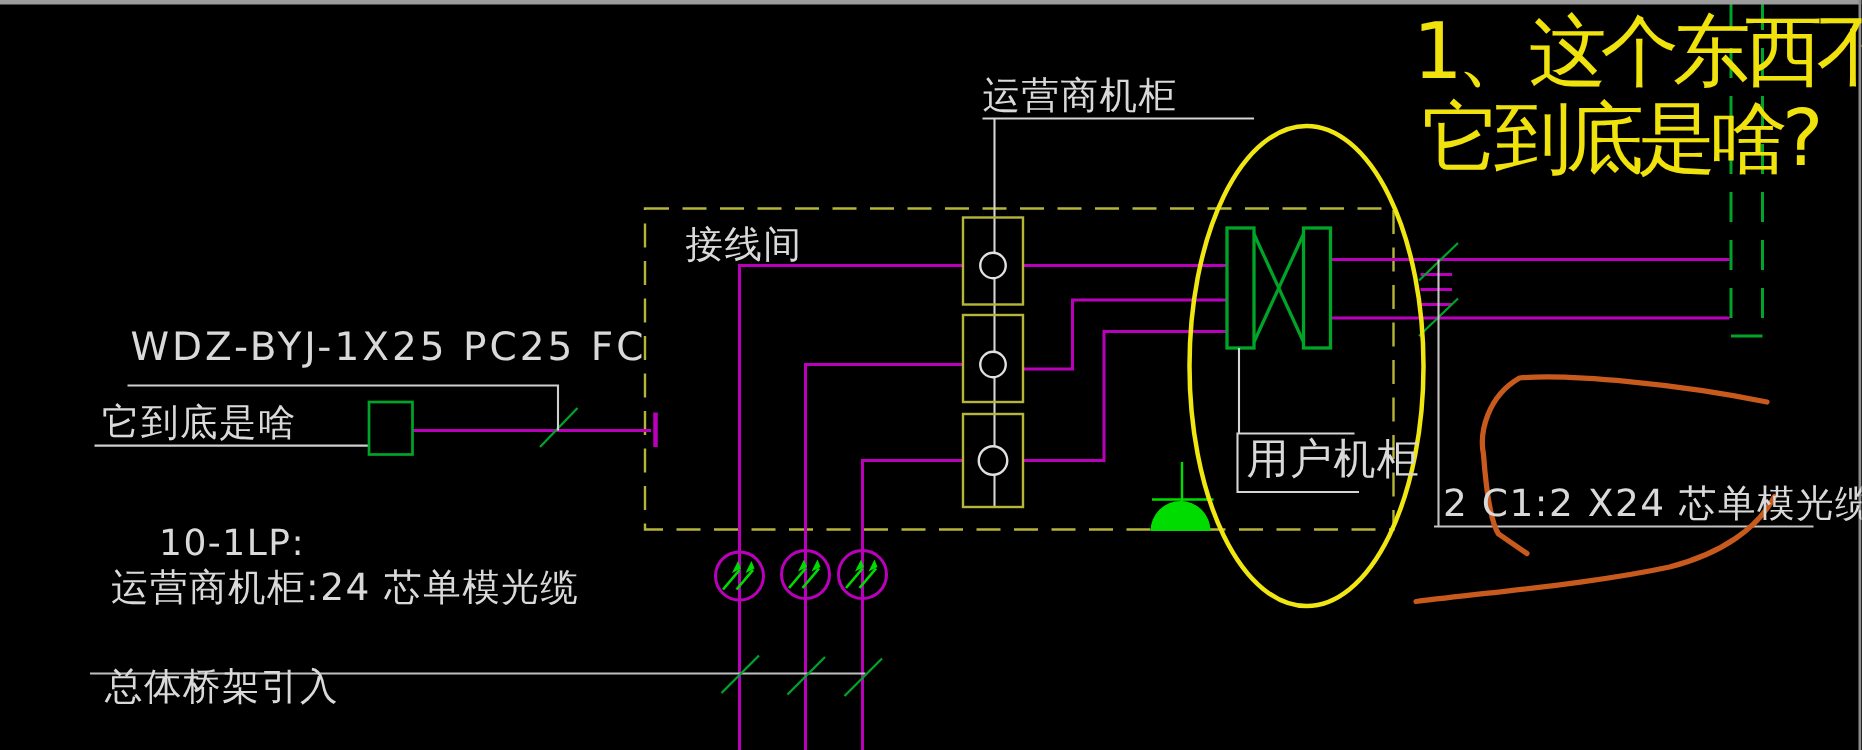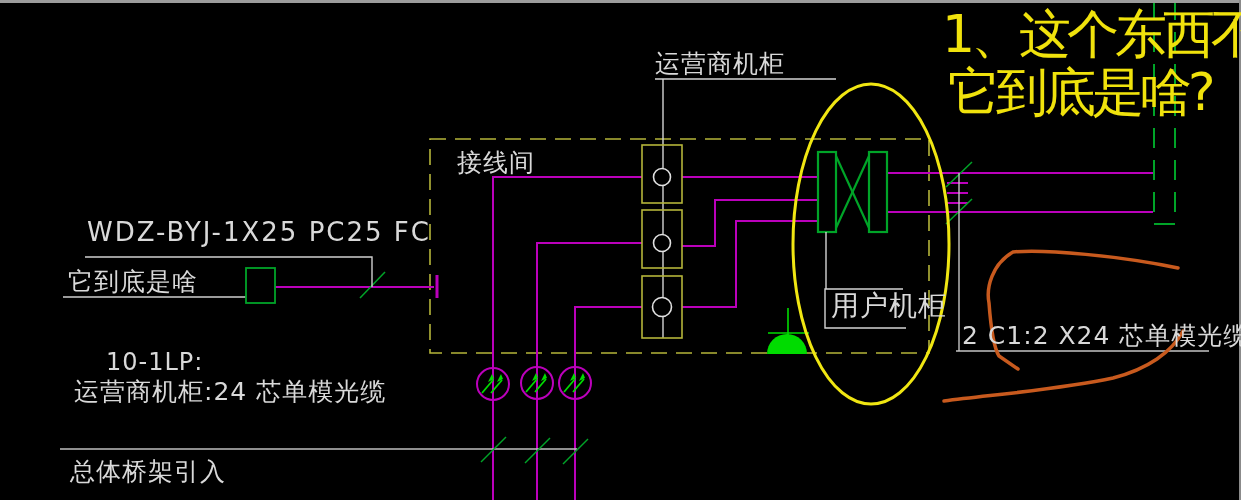--- a/index.html
+++ b/index.html
@@ -156,20 +156,20 @@
 
   <div class="lbl lbl-code" style="left:87px;top:218px;">WDZ-BYJ-1X25 PC25 FC</div>
 
   <div class="lbl lbl-cn" style="left:68px;top:268px;">它到底是啥</div>
 
   <div class="lbl" style="left:74px;top:349px;font-size:24px;margin-left:32px;">10-1LP:</div>
 
   <div class="lbl lbl-cn" style="left:74px;top:378px;">运营商机柜:24 芯单模光缆</div>
 
 
-  <div class="lbl lbl-cn" style="left:70px;top:458px;">总体桥架引入</div>
+  <div class="lbl lbl-cn" style="left:70px;top:444px;">总体桥架引入</div>
 
   <div class="lbl lbl-cn" style="left:962px;top:322px;">2 C1:2 X24 芯单模光缆</div>
 
   <div class="note" style="left:942px;top:0px;">1、这个东西不</div>
   <div class="note" style="left:948px;top:58px;">它到底是啥?</div>
 
 </div>
 
 </body></html>

